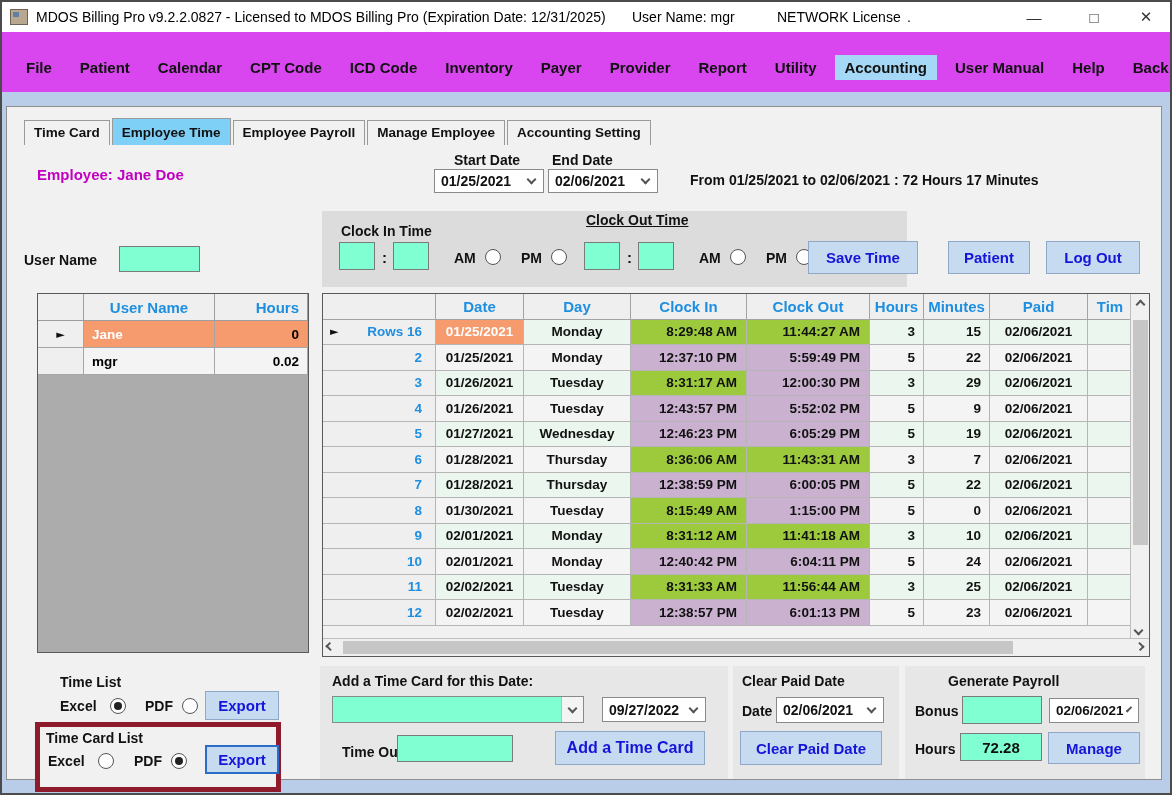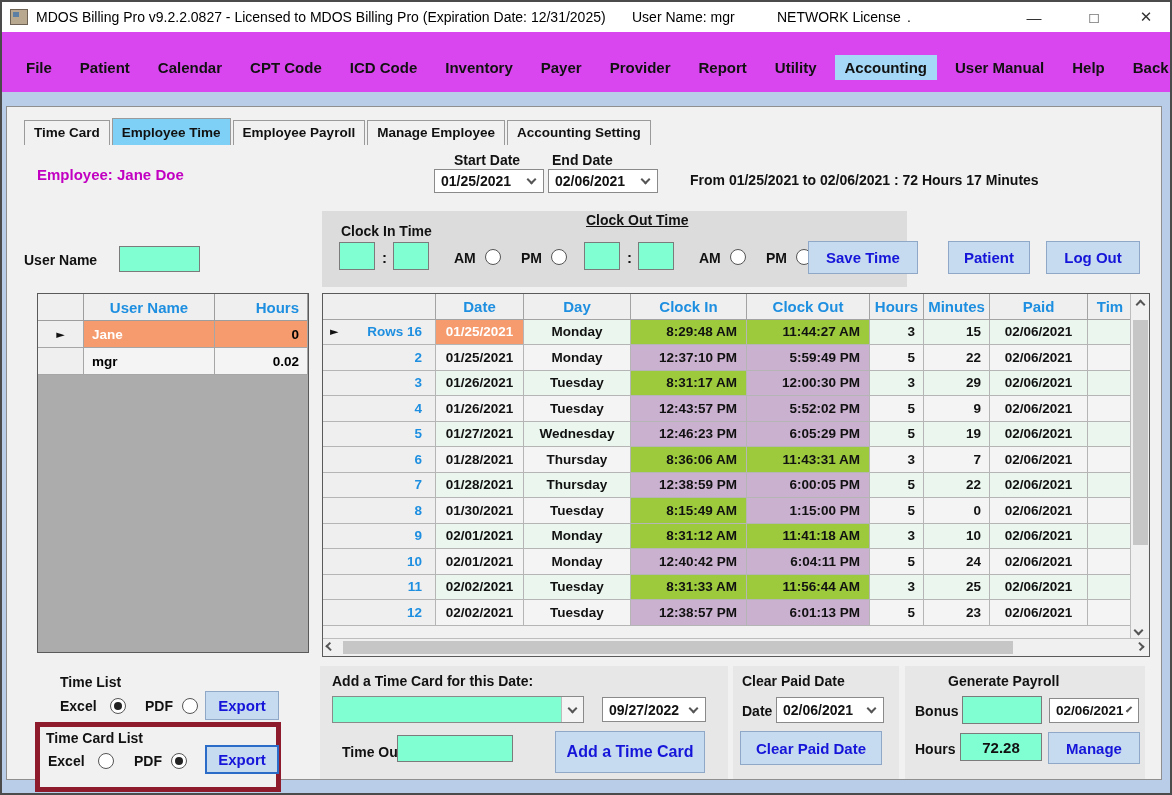--- a/index.html
+++ b/index.html
@@ -401,21 +401,21 @@
     <span class="dd">
         <span class="chev" style="margin:0 0 3px 0;"></span>
       </span>
   </div>
   <div class="select" style="left:600px; top:695px; width:104px; height:25px;">
     <span class="stext">09/27/2022</span>
     <span class="chev"></span>
   </div>
   <div class="lbl" style="left:340px; top:742px;">Time Out  Hours</div>
   <div class="mint" style="left:395px; top:733px; width:116px; height:27px;"></div>
-  <div class="btn big-btn" style="left:553px; top:729px; width:150px; height:42px;text-align:right;">Add a Time Card</div>
+  <div class="btn big-btn" style="left:553px; top:729px; width:150px; height:34px;text-align:right;">Add a Time Card</div>
 
   <div class="panel2" style="left:731px; top:664px; width:166px; height:113px;"></div>
   <div class="lbl" style="left:740px; top:671px;">Clear Paid Date</div>
   <div class="lbl" style="left:740px; top:701px;">Date</div>
   <div class="select" style="left:774px; top:695px; width:108px; height:26px;">
     <span class="stext">02/06/2021</span>
     <span class="chev"></span>
   </div>
   <div class="btn" style="left:738px; top:729px; width:142px; height:34px;">Clear Paid Date</div>
 

